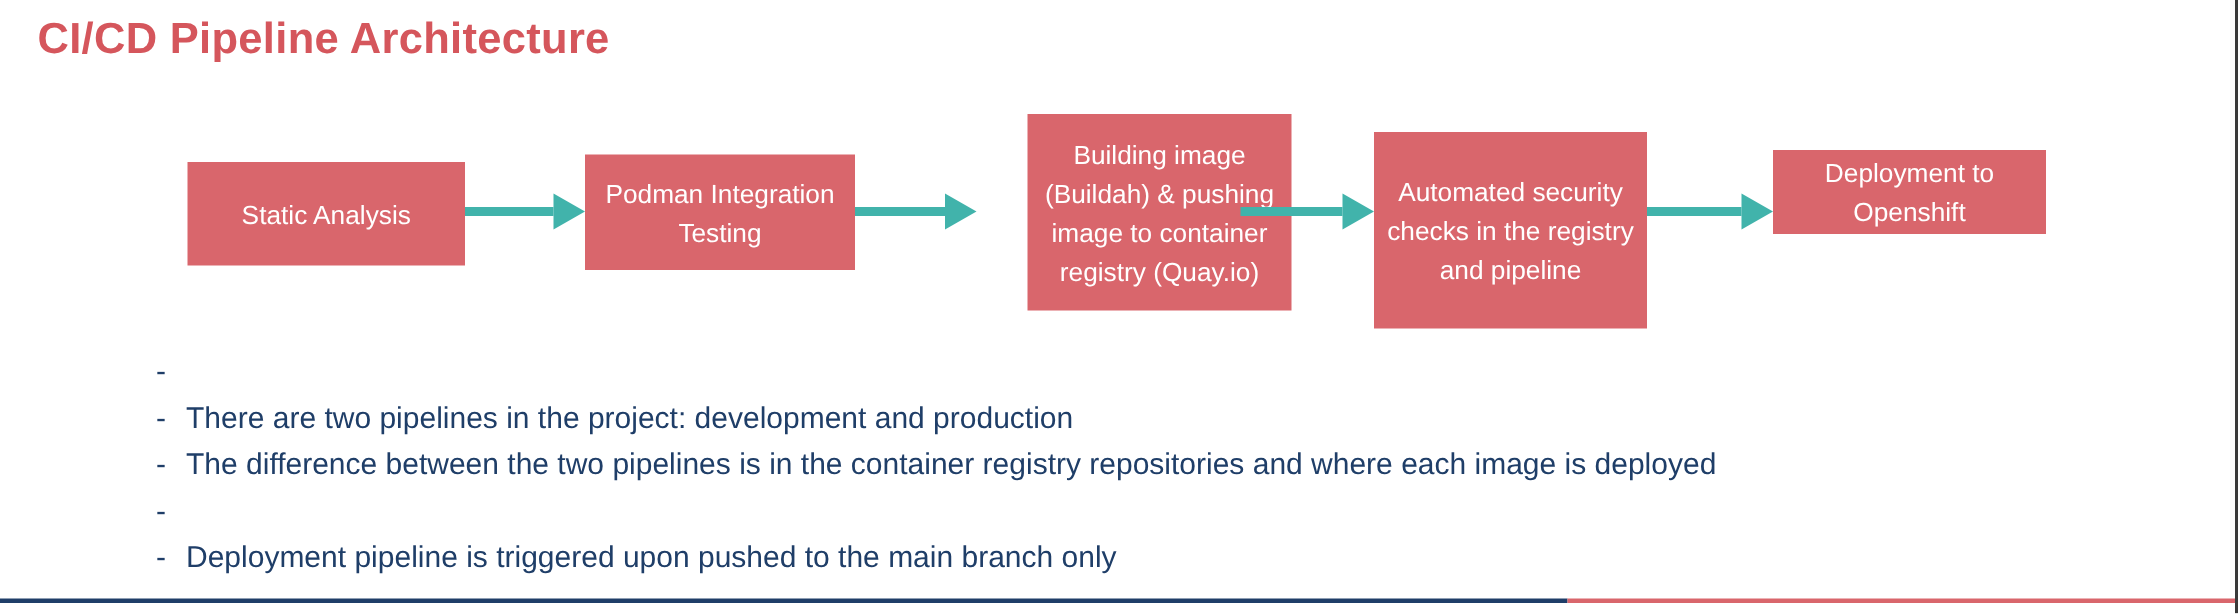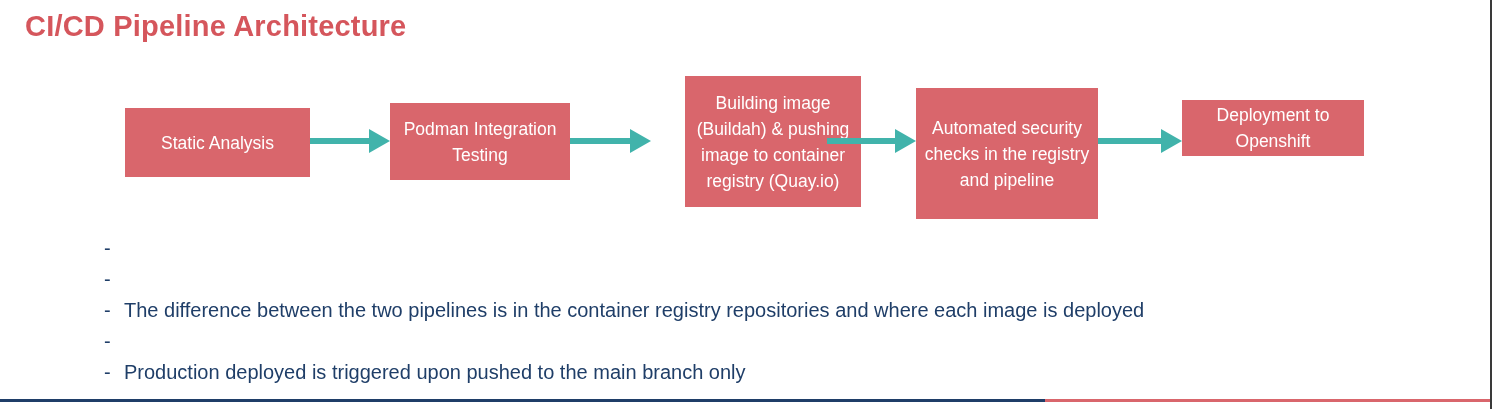--- a/index.html
+++ b/index.html
@@ -147,31 +147,32 @@
   <div class="stage-box stage-5">
     <span>Deployment to Openshift</span>
   </div>
 
   <ul class="notes">
     <li class="note-item">
       <span class="note-dash">-</span>
     </li>
     <li class="note-item">
       <span class="note-dash">-</span>
+      <span>There are two pipelines in the project: development and production</span>
     </li>
     <li class="note-item">
       <span class="note-dash">-</span>
       <span>The difference between the two pipelines is in the container registry repositories and where each image is deployed</span>
     </li>
     <li class="note-item">
       <span class="note-dash">-</span>
     </li>
     <li class="note-item">
       <span class="note-dash">-</span>
-      <span>Production deployed is triggered upon pushed to the main branch only</span>
+      <span>Deployment pipeline is triggered upon pushed to the main branch only</span>
     </li>
   </ul>
 
   <div class="bottom-line-navy"></div>
   <div class="bottom-line-coral"></div>
   <div class="slide-right-border"></div>
 
 </div>
 
 </body></html>

